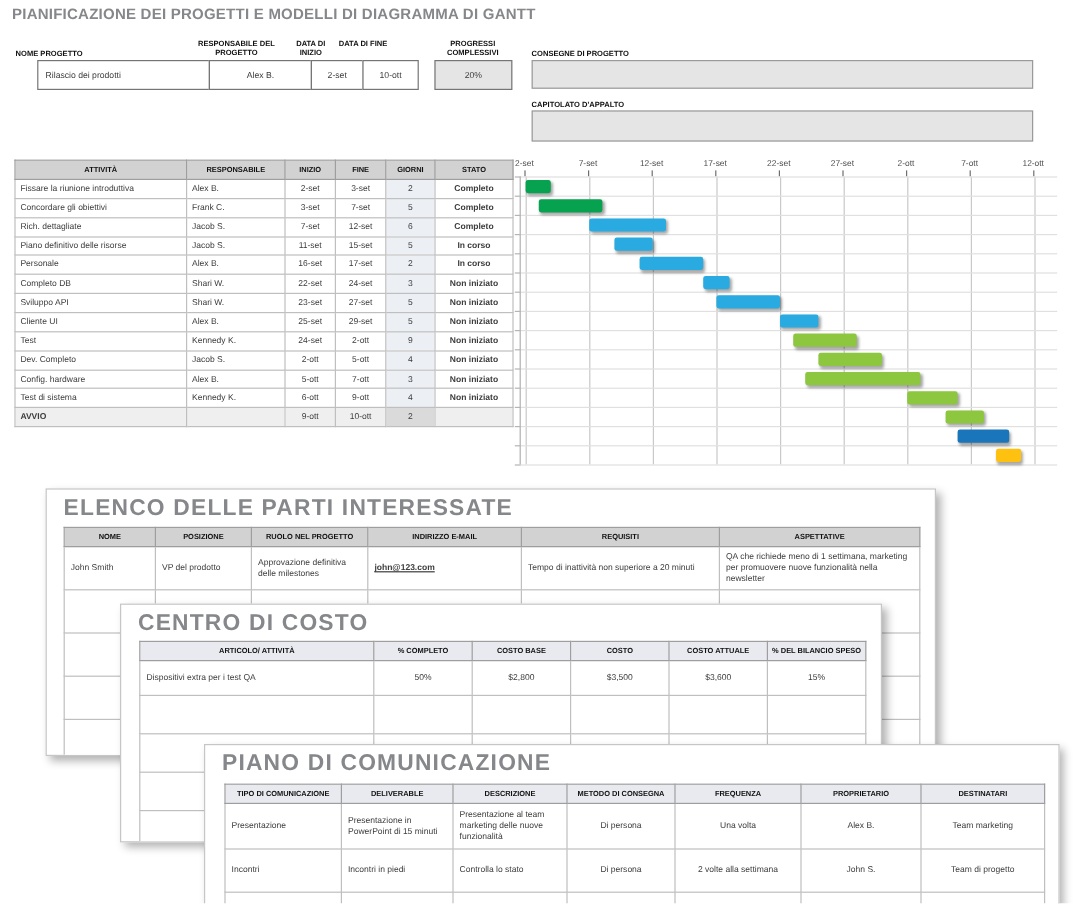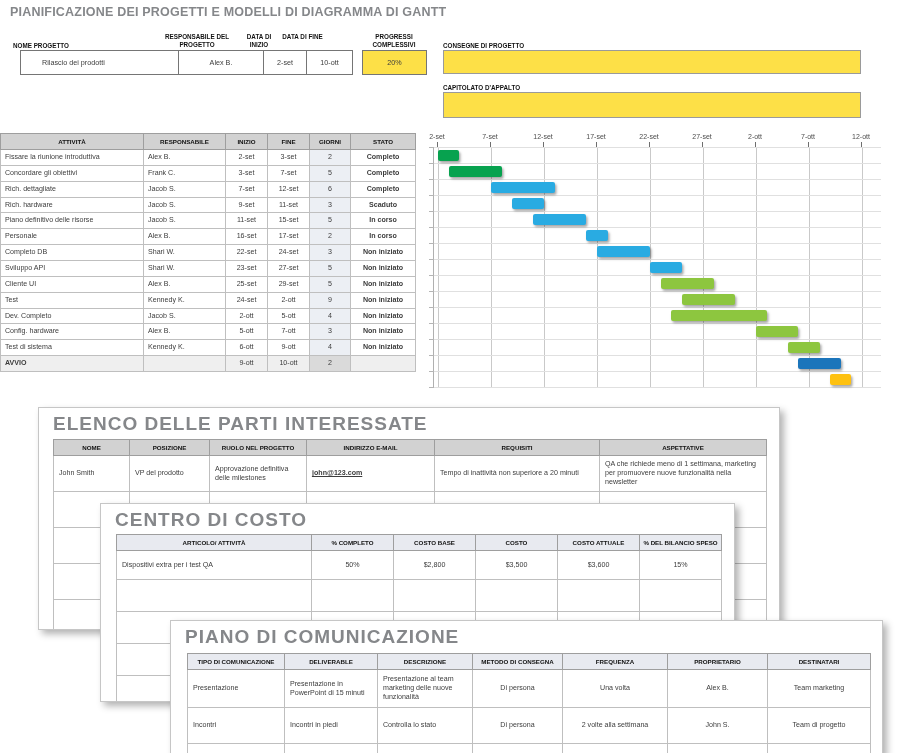--- a/index.html
+++ b/index.html
@@ -2,28 +2,28 @@
 <html><head>
 <meta charset="utf-8">
 <style>
   html,body{margin:0;padding:0;background:#fff;}
   #page{position:relative;width:900px;height:753px;background:#fff;font-family:"Liberation Sans",sans-serif;overflow:hidden;color:#3c3c3c;}
   .doc-title{position:absolute;left:10px;top:5px;font-size:12.5px;font-weight:bold;color:#85878A;letter-spacing:.2px;white-space:nowrap;}
   .f-label{position:absolute;font-size:6.3px;font-weight:bold;color:#111;line-height:7.5px;}
   .tc{text-align:center;}
   .fieldrow{position:absolute;left:13px;top:50px;display:flex;}
   .fcell{border:1px solid #757575;margin-left:-1px;height:23px;line-height:23px;font-size:7.2px;background:#fff;overflow:hidden;white-space:nowrap;}
-  .fcell:first-child{margin-left:7px;padding-left:21px;}
-  .fbox{position:absolute;border:1px solid #9a9a9a;background:#fde047;}
+  .fcell:first-child{margin-left:18px;padding-left:6px;}
+  .fbox{position:absolute;border:1px solid #9a9a9a;background:#e5e5e5;}
   .tbl{border-collapse:collapse;table-layout:fixed;position:absolute;background:#fff;}
   .tbl th{font-size:6.2px;font-weight:bold;color:#111;border:1px solid #9e9e9e;padding:1px 3px;line-height:7.2px;}
   .tbl td{font-size:7.1px;color:#3c3c3c;border:1px solid #bfbfbf;padding:1px 5px;vertical-align:middle;line-height:8.8px;overflow:hidden;}
   .gray-head th{background:#D2D2D2;}
   .blue-head th{background:#E8EAF0;}
-  #task-table{left:0;top:133px;width:415px;}
+  #task-table{left:12px;top:133px;width:415px;}
   #task-table thead tr{height:16px;}
   #task-table tbody tr{height:15.87px;}
   #task-table td{padding:0 4px;white-space:nowrap;}
   .c-giorni{background:#ECEFF4;text-align:center;}
   .c-stato{font-weight:bold;color:#111;text-align:center;font-size:6.9px;}
   .c-avvio{background:#EFEFEF;}
   .c-avvio-g{background:#DADADA !important;}
   
   .gantt{position:absolute;left:433px;top:133px;width:452px;height:262px;}
   #gantt-axis{position:absolute;left:0;top:0;width:452px;height:14px;}
@@ -114,28 +114,20 @@
           <td class="tc c-giorni">5</td>
           <td class="tc c-stato">Completo</td>
         </tr>
         <tr>
           <td>Rich. dettagliate</td>
           <td>Jacob S.</td>
           <td class="tc">7-set</td>
           <td class="tc">12-set</td>
           <td class="tc c-giorni">6</td>
           <td class="tc c-stato">Completo</td>
-        </tr>
-        <tr>
-          <td>Rich. hardware</td>
-          <td>Jacob S.</td>
-          <td class="tc">9-set</td>
-          <td class="tc">11-set</td>
-          <td class="tc c-giorni">3</td>
-          <td class="tc c-stato">Scaduto</td>
         </tr>
         <tr>
           <td>Piano definitivo delle risorse</td>
           <td>Jacob S.</td>
           <td class="tc">11-set</td>
           <td class="tc">15-set</td>
           <td class="tc c-giorni">5</td>
           <td class="tc c-stato">In corso</td>
         </tr>
         <tr>

